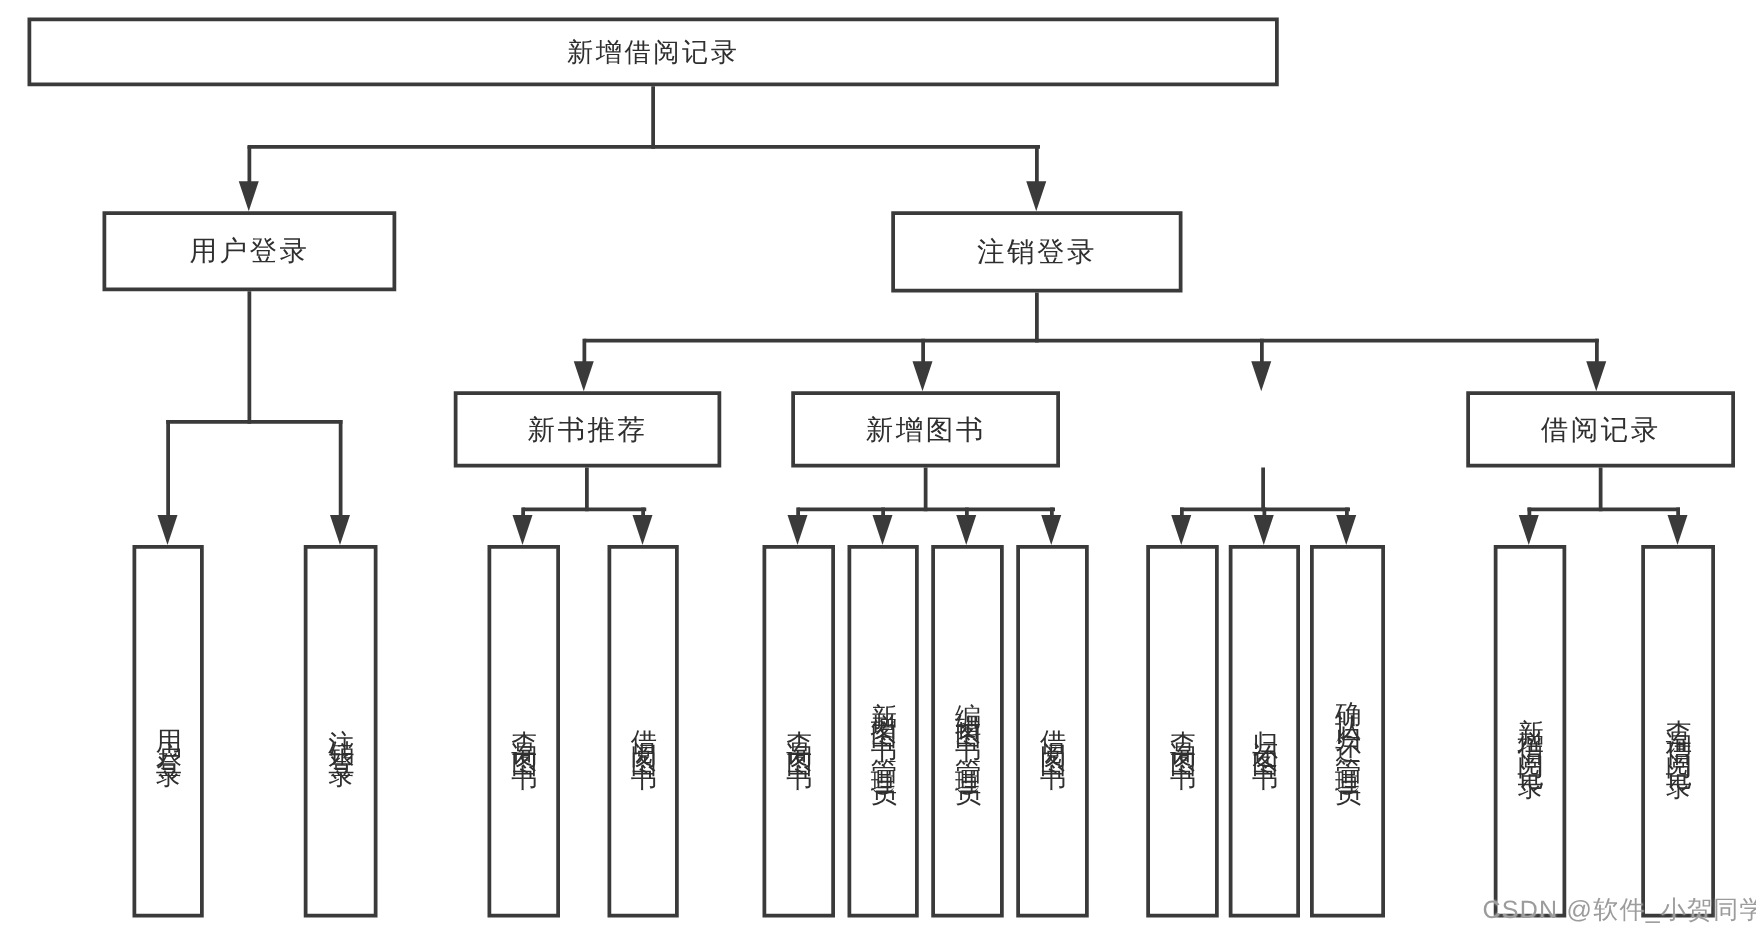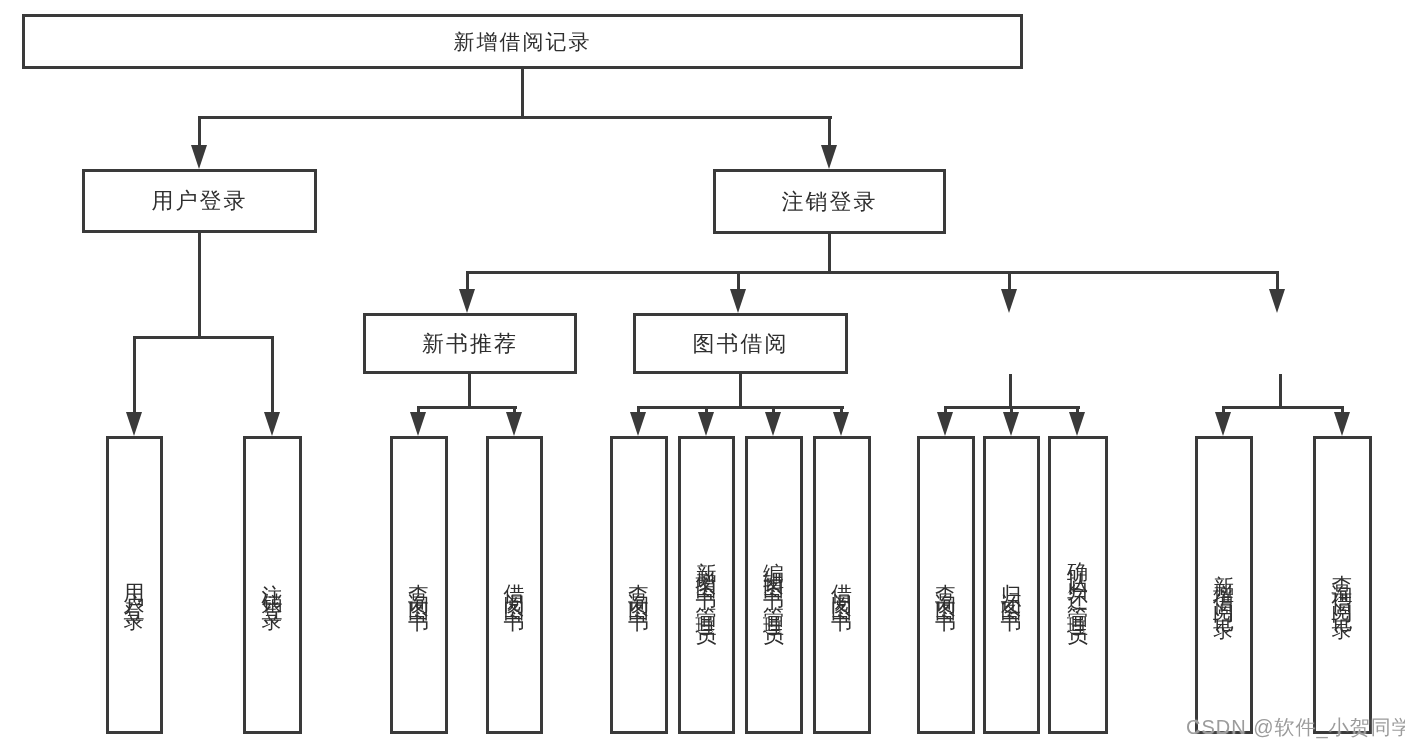--- a/index.html
+++ b/index.html
@@ -87,21 +87,24 @@
   <div class="ar" style="left:730px;top:289px;"></div>
   <div class="vl" style="left:1008px;top:271px;height:19px;"></div>
   <div class="ar" style="left:1001px;top:289px;"></div>
   <div class="vl" style="left:1276px;top:271px;height:19px;"></div>
   <div class="ar" style="left:1269px;top:289px;"></div>
 
   <div class="n nh" style="left:363px;top:313px;width:214px;height:61px;">
     <span>新书推荐</span>
   </div>
   <div class="n nh" style="left:633px;top:313px;width:215px;height:61px;">
-    <span>图书借阅</span>
+    <span>新增图书</span>
+  </div>
+  <div class="n nh" style="left:1173px;top:313px;width:215px;height:61px;">
+    <span>借阅记录</span>
   </div>
 
   <div class="vl" style="left:468px;top:374px;height:35px;"></div>
   <div class="hl" style="left:418px;top:406px;width:99px;"></div>
   <div class="vl" style="left:417px;top:406px;height:7px;"></div>
   <div class="ar" style="left:410px;top:412px;"></div>
   <div class="vl" style="left:513px;top:406px;height:7px;"></div>
   <div class="ar" style="left:506px;top:412px;"></div>
 
   <div class="vl" style="left:739px;top:374px;height:35px;"></div>

